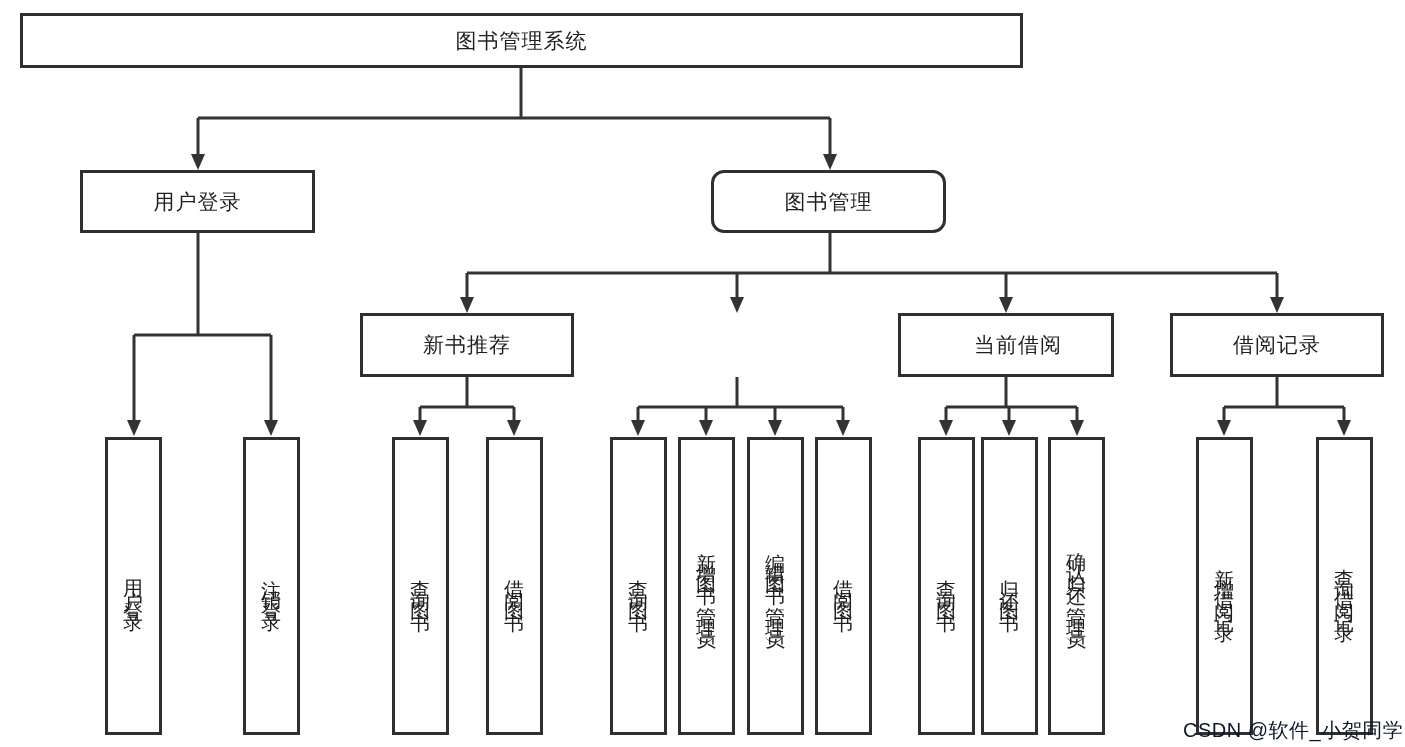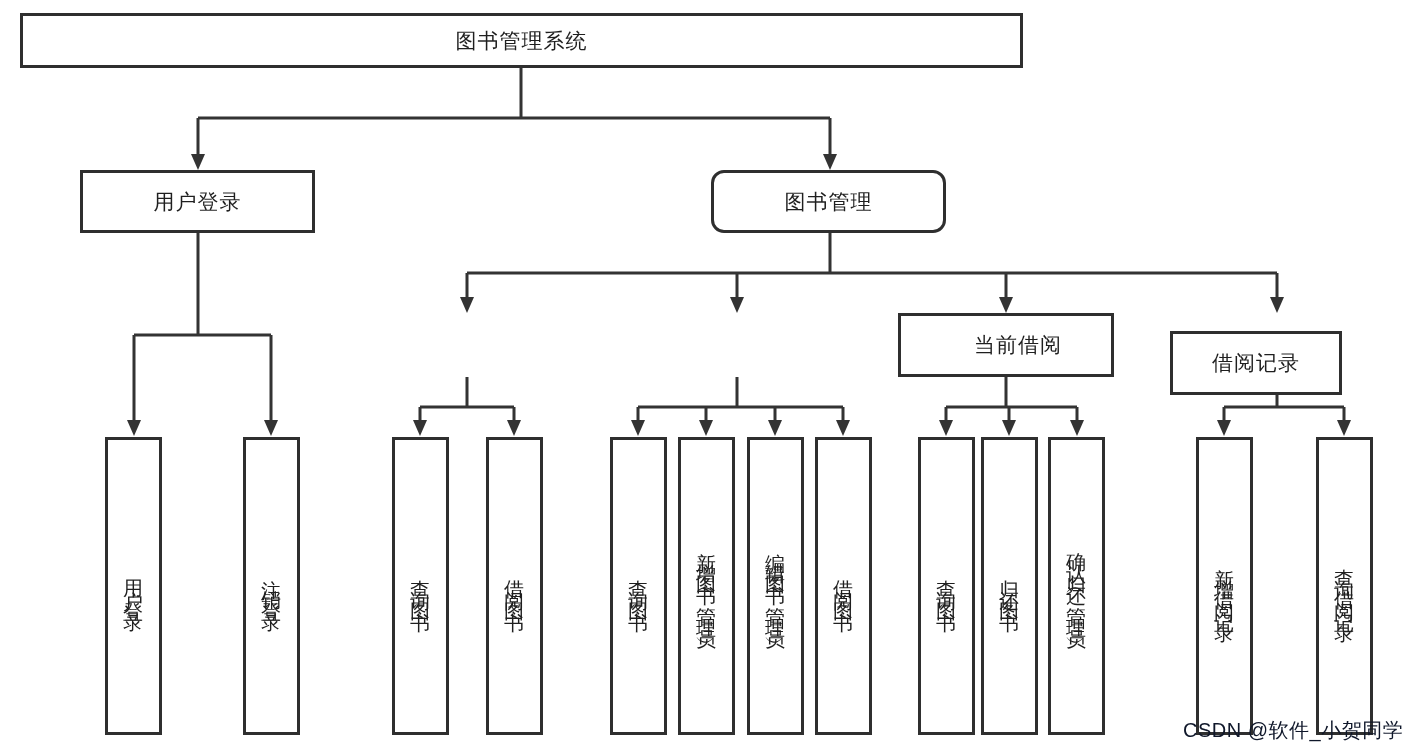--- a/index.html
+++ b/index.html
@@ -27,21 +27,21 @@
   }
   .node-h{font-size:21px;letter-spacing:1px;}
   .node-root{left:20px;top:13px;width:1003px;height:55px;}
   .node-l2{top:170px;width:235px;height:63px;}
   .node-l2.pos-a{left:80px;}
   .node-l2.pos-b{left:711px;border-radius:13px;}
   .node-l3{top:313px;height:64px;}
   .node-l3.pos-a{left:360px;width:214px;}
   .node-l3.pos-b{left:631px;width:213px;}
   .node-l3.pos-c{left:898px;width:216px;padding-left:24px;}
-  .node-l3.pos-d{left:1170px;width:172px;margin-top:18px;}
+  .node-l3.pos-d{left:1170px;width:214px;}
   .node-leaf{
     top:437px;width:57px;height:298px;
   }
   .leaf-text{
     writing-mode:vertical-rl;
     font-size:20px;
     letter-spacing:11px;
     line-height:1;
     white-space:nowrap;
   }
@@ -114,20 +114,23 @@
     <span>图书管理系统</span>
   </div>
 
   <div class="node node-l2 pos-a node-h">
     <span>用户登录</span>
   </div>
   <div class="node node-l2 pos-b node-h">
     <span>图书管理</span>
   </div>
 
+  <div class="node node-l3 pos-a node-h">
+    <span>新书推荐</span>
+  </div>
   <div class="node node-l3 pos-c node-h">
     <span>当前借阅</span>
   </div>
   <div class="node node-l3 pos-d node-h">
     <span>借阅记录</span>
   </div>
 
   <div class="node node-leaf" style="left:105px;">
     <span class="leaf-text">用户登录</span>
   </div>

